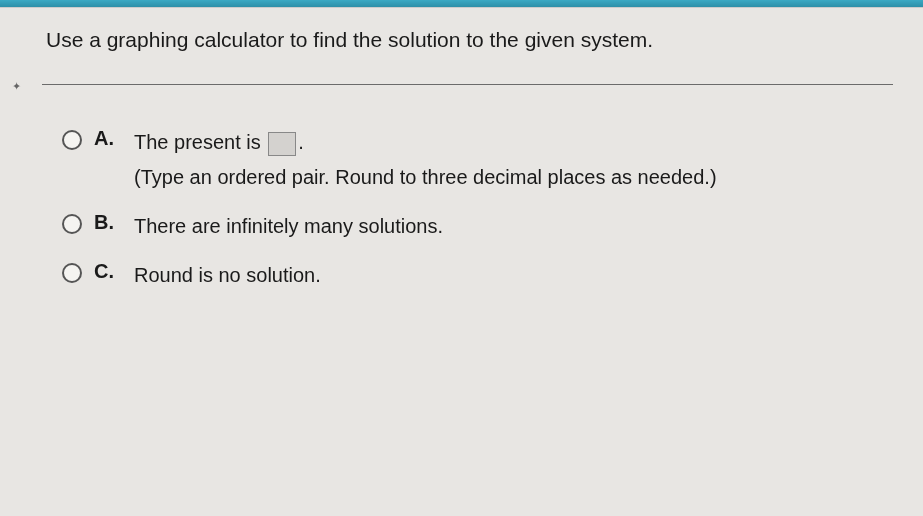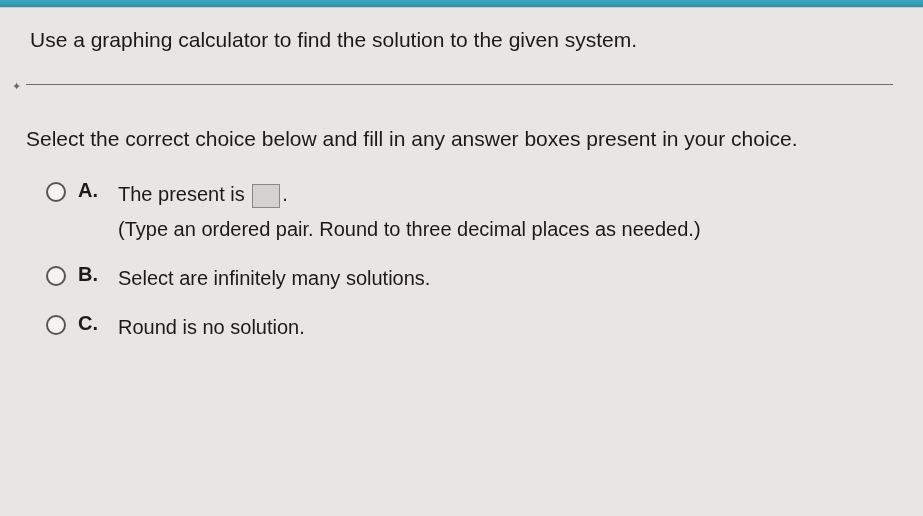--- a/index.html
+++ b/index.html
@@ -12,21 +12,21 @@
       color: #1a1a1a;
       overflow: hidden;
       position: relative;
     }
     .topbar {
       height: 8px;
       background: linear-gradient(to bottom, #3ba9c4, #2d8fa8);
       border-bottom: 1px solid #ccc;
     }
     .content {
-      padding: 20px 30px 0 26px;
+      padding: 20px 30px 0 42px;
     }
     .instruction {
       font-size: 21px;
       margin-bottom: 18px;
       margin-left: 4px;
     }
     .equations {
       margin-left: 60px;
       font-size: 21px;
       line-height: 1.35;
@@ -98,37 +98,36 @@
 
 <div class="pin">✦</div>
 
 <div class="content">
 
   <div class="instruction">Use a graphing calculator to find the solution to the given system.</div>
 
 
   <hr class="divider">
 
-  <div class="prompt">Select the correct choice below and fill in any answer boxes present in your choice.</div>
 
   <div class="choices">
 
     <div class="choice">
       <div class="radio"></div>
       <div class="choice-letter">A.</div>
       <div class="choice-body">
         <span>The present is </span><span class="answer-box"></span><span>.</span>
         <span class="subtext">(Type an ordered pair. Round to three decimal places as needed.)</span>
       </div>
     </div>
 
     <div class="choice">
       <div class="radio"></div>
       <div class="choice-letter">B.</div>
-      <div class="choice-body">Select are infinitely many solutions.</div>
+      <div class="choice-body">There are infinitely many solutions.</div>
     </div>
 
     <div class="choice">
       <div class="radio"></div>
       <div class="choice-letter">C.</div>
       <div class="choice-body">Round is no solution.</div>
     </div>
 
   </div>
 </div>

